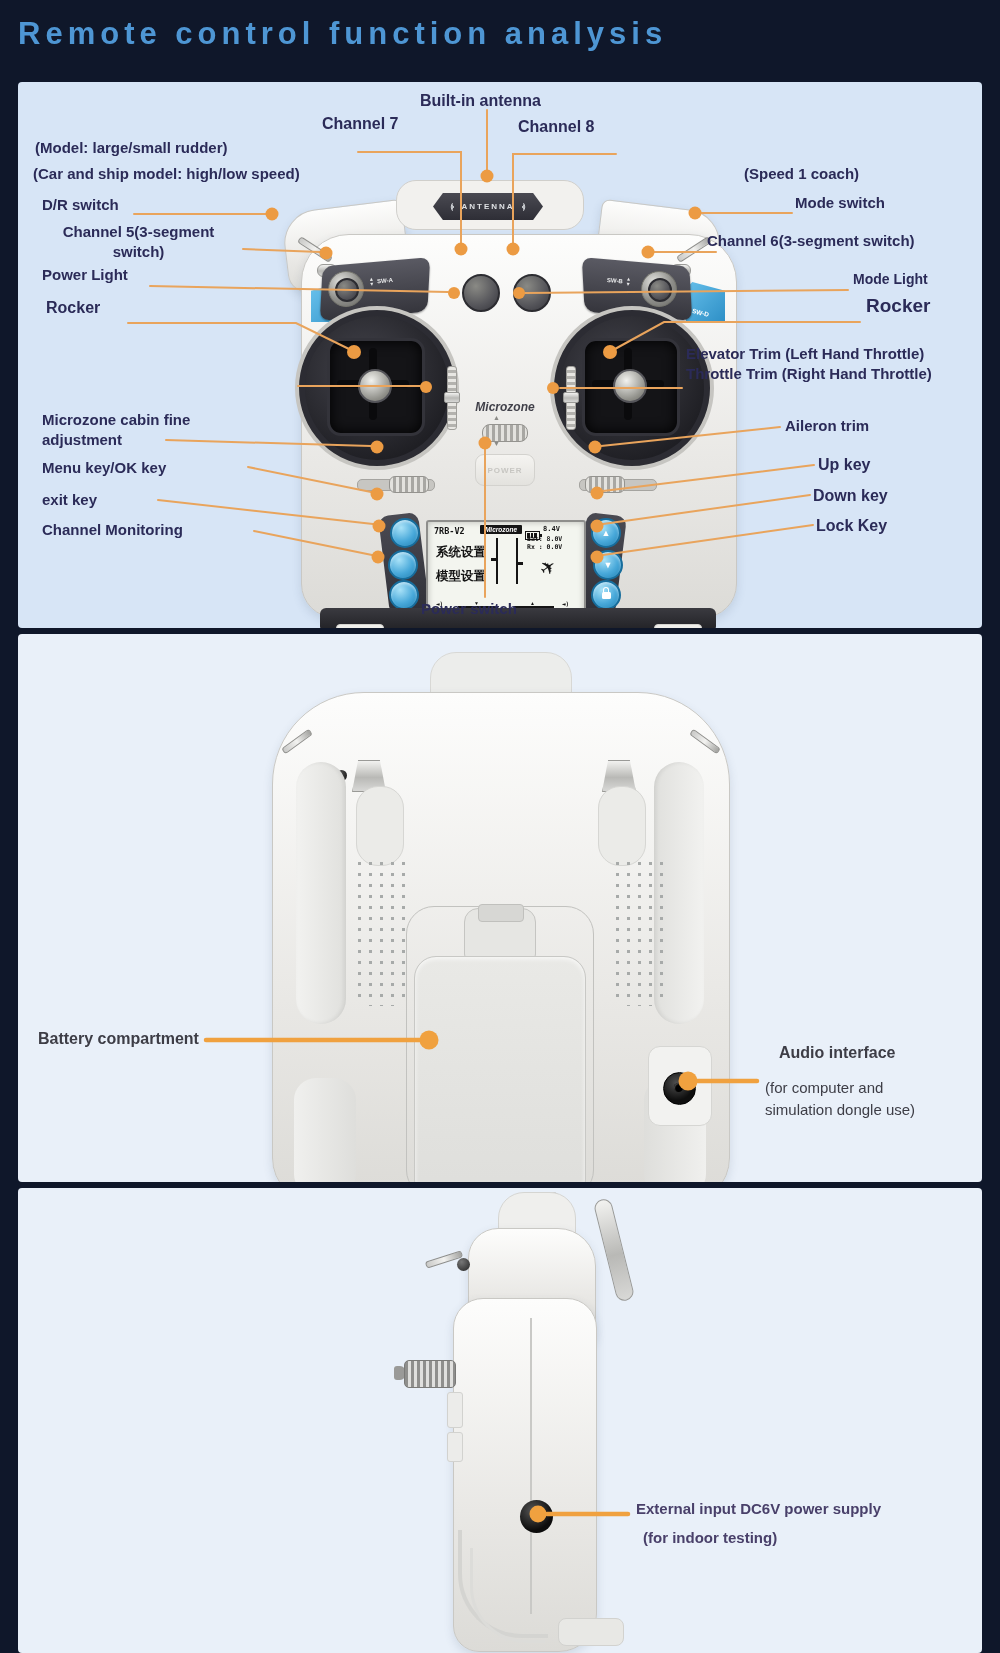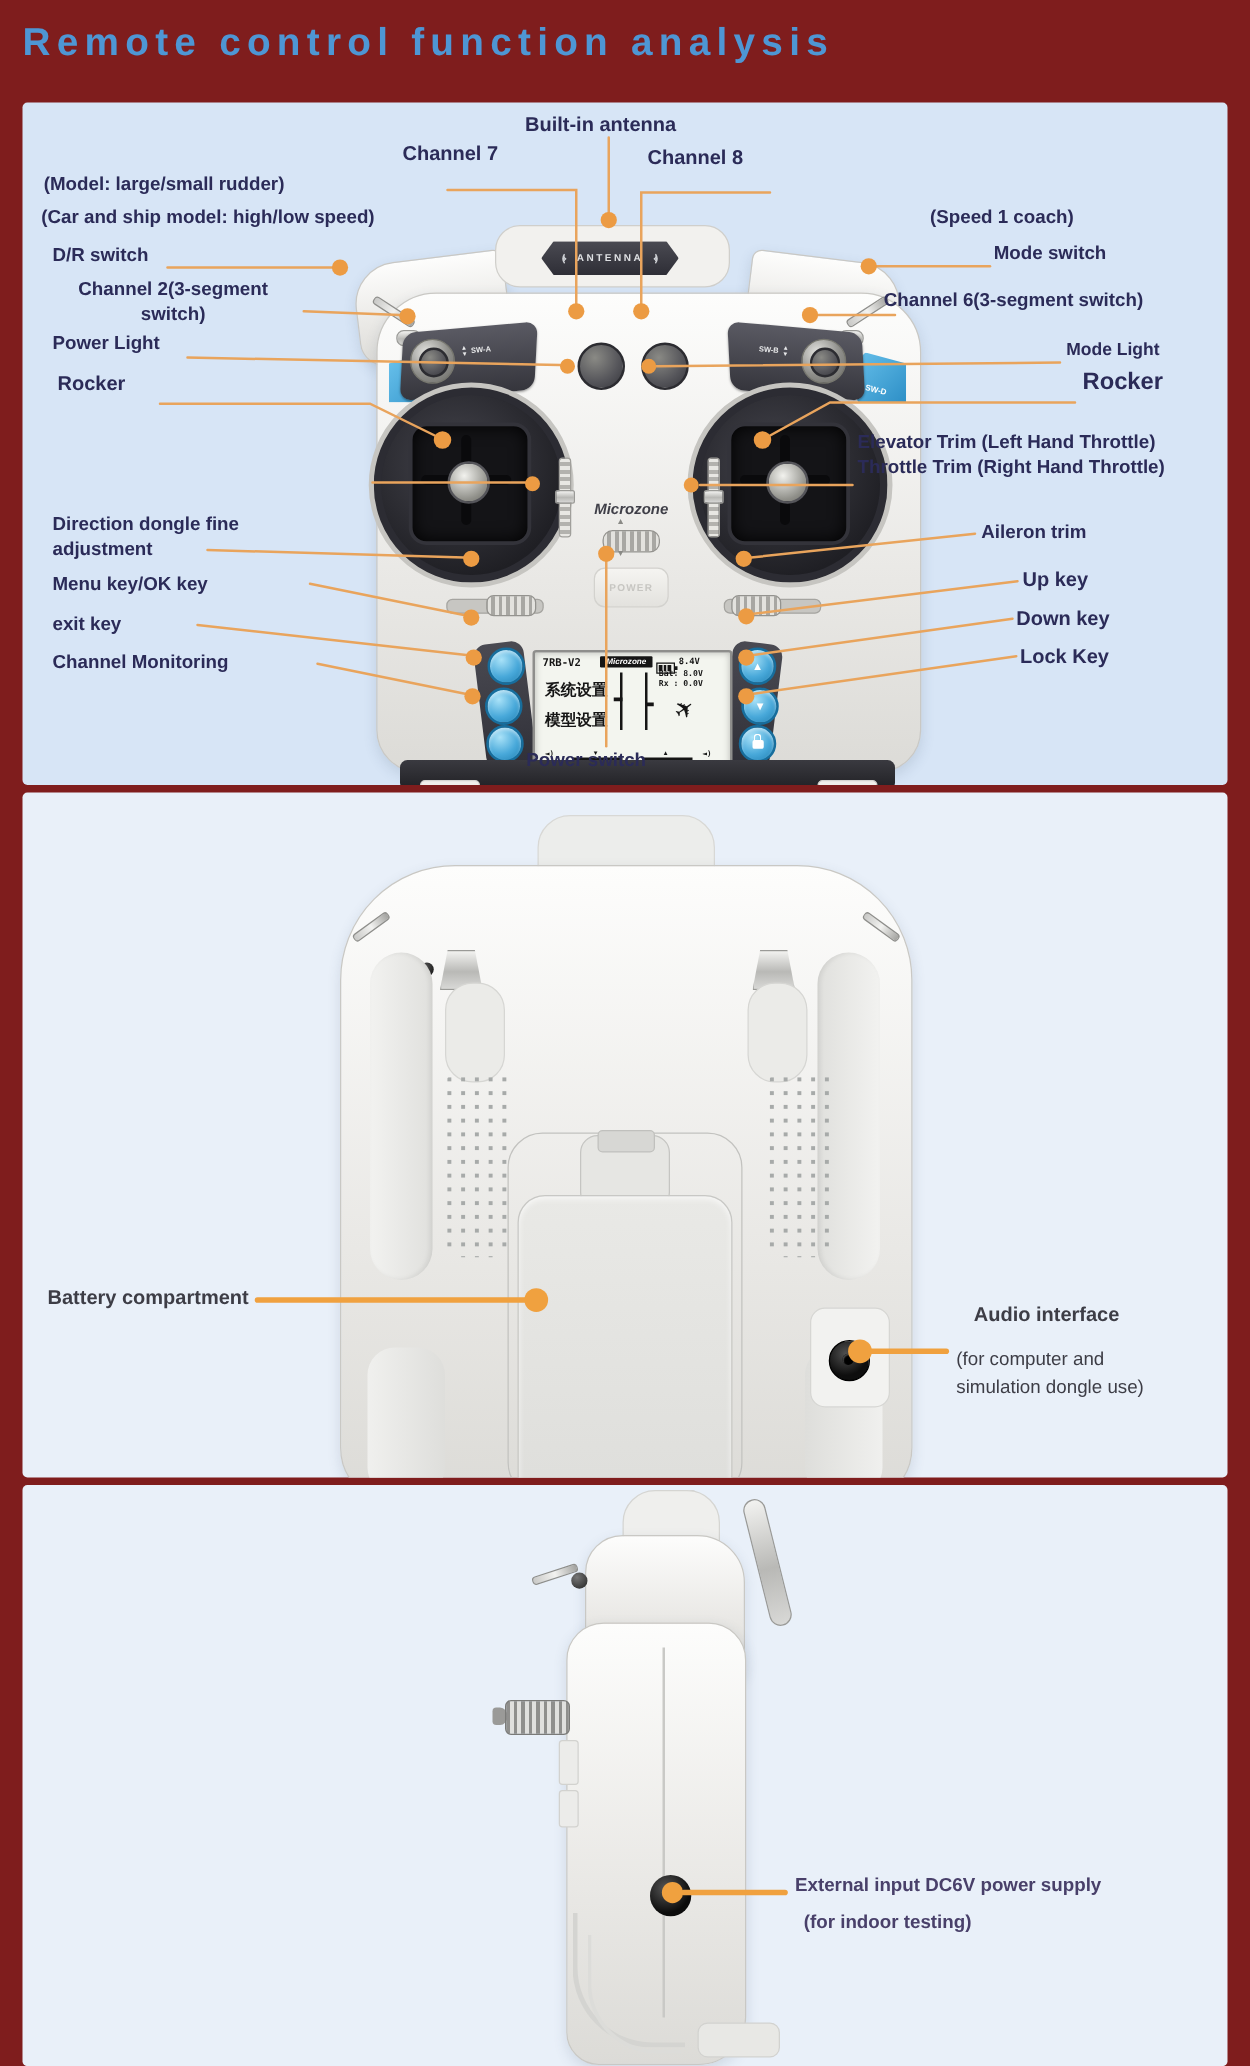--- a/index.html
+++ b/index.html
@@ -1,16 +1,16 @@
 <!DOCTYPE html>
 <html><head>
 <meta charset="utf-8">
 <style>
   html,body{margin:0;padding:0;background:#fff}
-  .page{position:relative;width:1000px;height:1653px;background:#7f1d1d;overflow:hidden;font-family:"Liberation Sans",sans-serif}
+  .page{position:relative;width:1000px;height:1653px;background:#0f172a;overflow:hidden;font-family:"Liberation Sans",sans-serif}
   .a{position:absolute}
   .panel{position:absolute;left:18px;width:964px;overflow:hidden;border-radius:4px}
   #panel-front{top:82px;height:546px;background:#d7e5f6}
   #panel-back{top:634px;height:548px;background:#e9f0f9}
   #panel-side{top:1188px;height:465px;background:#e9f0f9}
   .title{position:absolute;left:18px;top:16px;font-size:31px;font-weight:bold;letter-spacing:5px;color:#4e96d4;white-space:nowrap}
   .lbl{position:absolute;font-size:15px;font-weight:bold;color:#2b2b58;white-space:nowrap;z-index:30}
   .lblwrap{position:absolute;font-size:15px;font-weight:bold;color:#2b2b58;line-height:20px;z-index:30}
   .lbl2{position:absolute;font-size:16px;font-weight:600;color:#3d3d46;white-space:nowrap;z-index:30}
   .lbl3{position:absolute;font-size:15px;font-weight:600;color:#49406a;white-space:nowrap;z-index:30}
@@ -174,24 +174,24 @@
       <div class="a" style="left:53px;top:506px;width:46px;height:18px;background:#f0efeb;border:1px solid #d5d4d0;border-radius:4px"></div>
       <div class="a" style="left:371px;top:506px;width:46px;height:18px;background:#f0efeb;border:1px solid #d5d4d0;border-radius:4px"></div>
     </div>
 
     <div class="lbl" style="left:402px;top:10px;font-size:16px">Built-in antenna</div>
     <div class="lbl" style="left:304px;top:33px;font-size:16px">Channel 7</div>
     <div class="lbl" style="left:500px;top:36px;font-size:16px">Channel 8</div>
     <div class="lbl" style="left:17px;top:57px">(Model: large/small rudder)</div>
     <div class="lbl" style="left:15px;top:83px">(Car and ship model: high/low speed)</div>
     <div class="lbl" style="left:24px;top:114px">D/R switch</div>
-    <div class="lblwrap" style="left:18px;top:140px;width:205px;text-align:center">Channel 2(3-segment switch)</div>
+    <div class="lblwrap" style="left:18px;top:140px;width:205px;text-align:center">Channel 5(3-segment switch)</div>
     <div class="lbl" style="left:24px;top:184px">Power Light</div>
     <div class="lbl" style="left:28px;top:217px;font-size:16px">Rocker</div>
-    <div class="lblwrap" style="left:24px;top:328px;width:190px">Direction dongle fine adjustment</div>
+    <div class="lblwrap" style="left:24px;top:328px;width:190px">Microzone cabin fine adjustment</div>
     <div class="lbl" style="left:24px;top:377px">Menu key/OK key</div>
     <div class="lbl" style="left:24px;top:409px">exit key</div>
     <div class="lbl" style="left:24px;top:439px">Channel Monitoring</div>
     <div class="lbl" style="left:726px;top:83px">(Speed 1 coach)</div>
     <div class="lbl" style="left:777px;top:112px">Mode switch</div>
     <div class="lbl" style="left:689px;top:150px">Channel 6(3-segment switch)</div>
     <div class="lbl" style="left:835px;top:189px;font-size:14px">Mode Light</div>
     <div class="lbl" style="left:848px;top:213px;font-size:19px">Rocker</div>
     <div class="lblwrap" style="left:668px;top:262px;width:250px">Elevator Trim (Left Hand Throttle) Throttle Trim (Right Hand Throttle)</div>
     <div class="lbl" style="left:767px;top:335px">Aileron trim</div>

